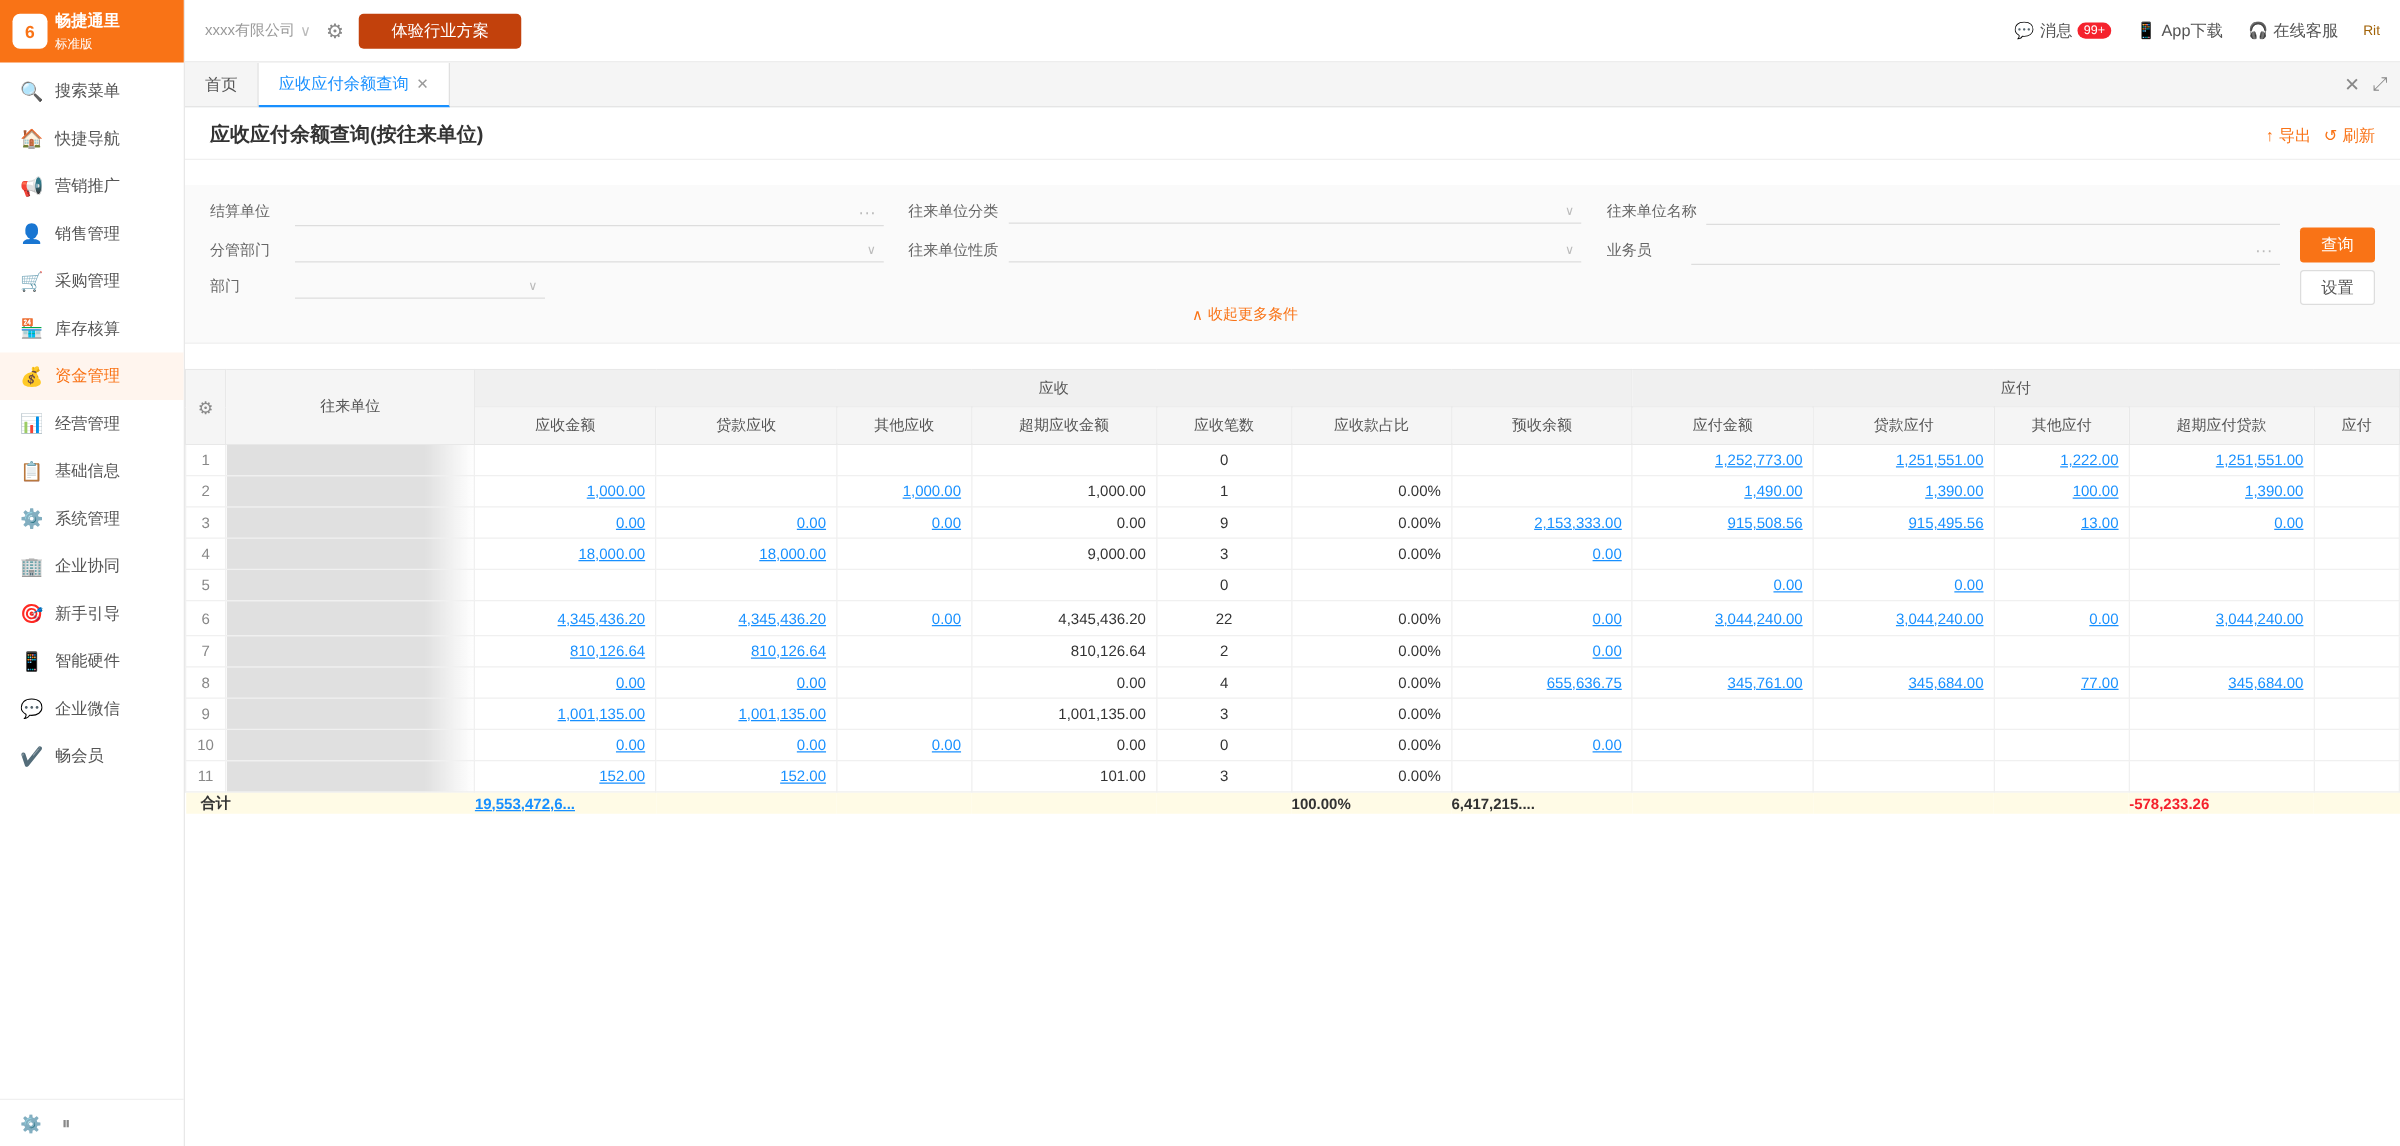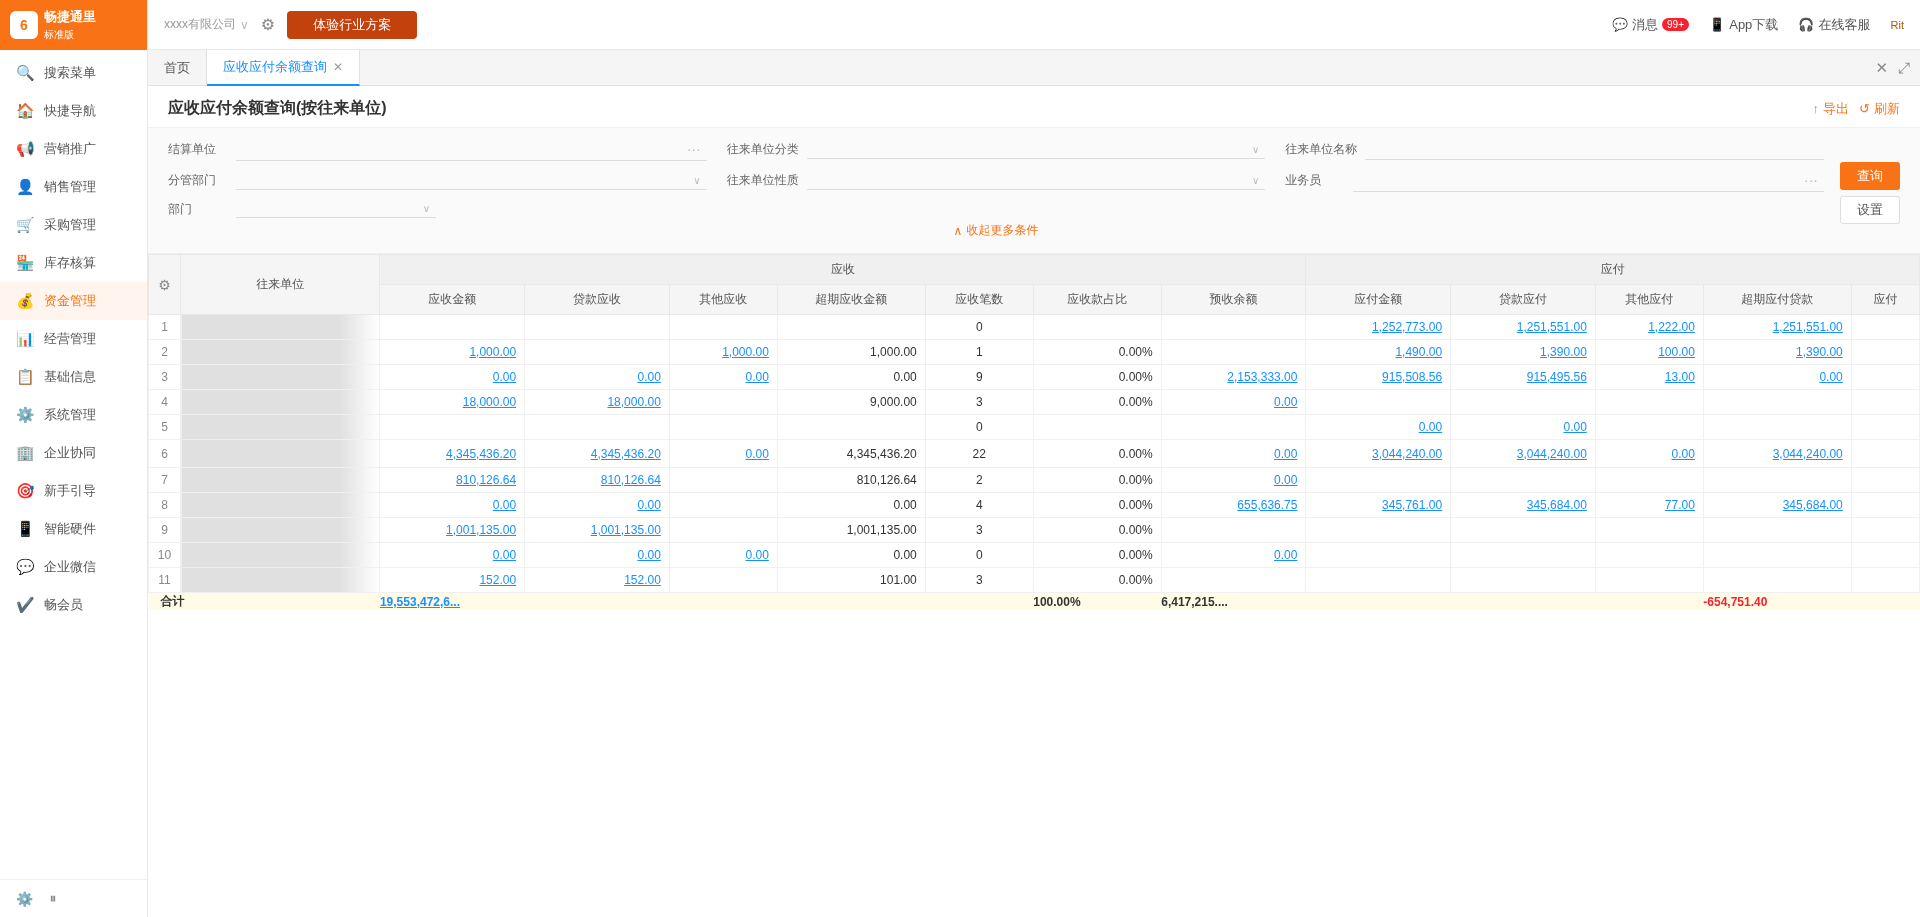--- a/index.html
+++ b/index.html
@@ -72,21 +72,21 @@
       font-size: 13px; cursor: pointer; gap: 6px; color: #555;
       border-right: 1px solid #e0e0e0;
     }
     .tab.active {
       background: #fff; color: #1890ff; border-bottom: 2px solid #1890ff;
     }
     .tab-close { color: #999; font-size: 12px; cursor: pointer; }
     .tab-controls { margin-left: auto; display: flex; gap: 10px; padding: 0 10px; color: #888; font-size: 15px; cursor: pointer; }
 
     
-    .page-content { flex: 1; background: #fff; overflow: hidden; display: flex; flex-direction: column; }
+    .page-content { flex: 1; background: #fff; overflow: hidden; display: flex; flex-direction: column; gap: 20px; }
 
     
     .page-header {
       padding: 12px 20px 8px; display: flex; align-items: center;
       justify-content: space-between; border-bottom: 1px solid #f0f0f0;
     }
     .page-title { font-size: 16px; font-weight: bold; color: #333; }
     .page-actions { display: flex; gap: 10px; align-items: center; }
     .page-action-btn { display: flex; align-items: center; gap: 4px; color: #f97316; cursor: pointer; font-size: 13px; }
 
@@ -573,20 +573,20 @@
             <td class="cell-link">19,553,472,6...</td>
             <td></td>
             <td></td>
             <td></td>
             <td></td>
             <td>100.00%</td>
             <td>6,417,215....</td>
             <td></td>
             <td></td>
             <td></td>
-            <td style="color:#f5222d;">-654,751.40</td>
+            <td style="color:#f5222d;">-578,233.26</td>
             <td></td>
           </tr>
         </tfoot>
       </table>
     </div>
   </div>
 </div>
 
 </body></html>

